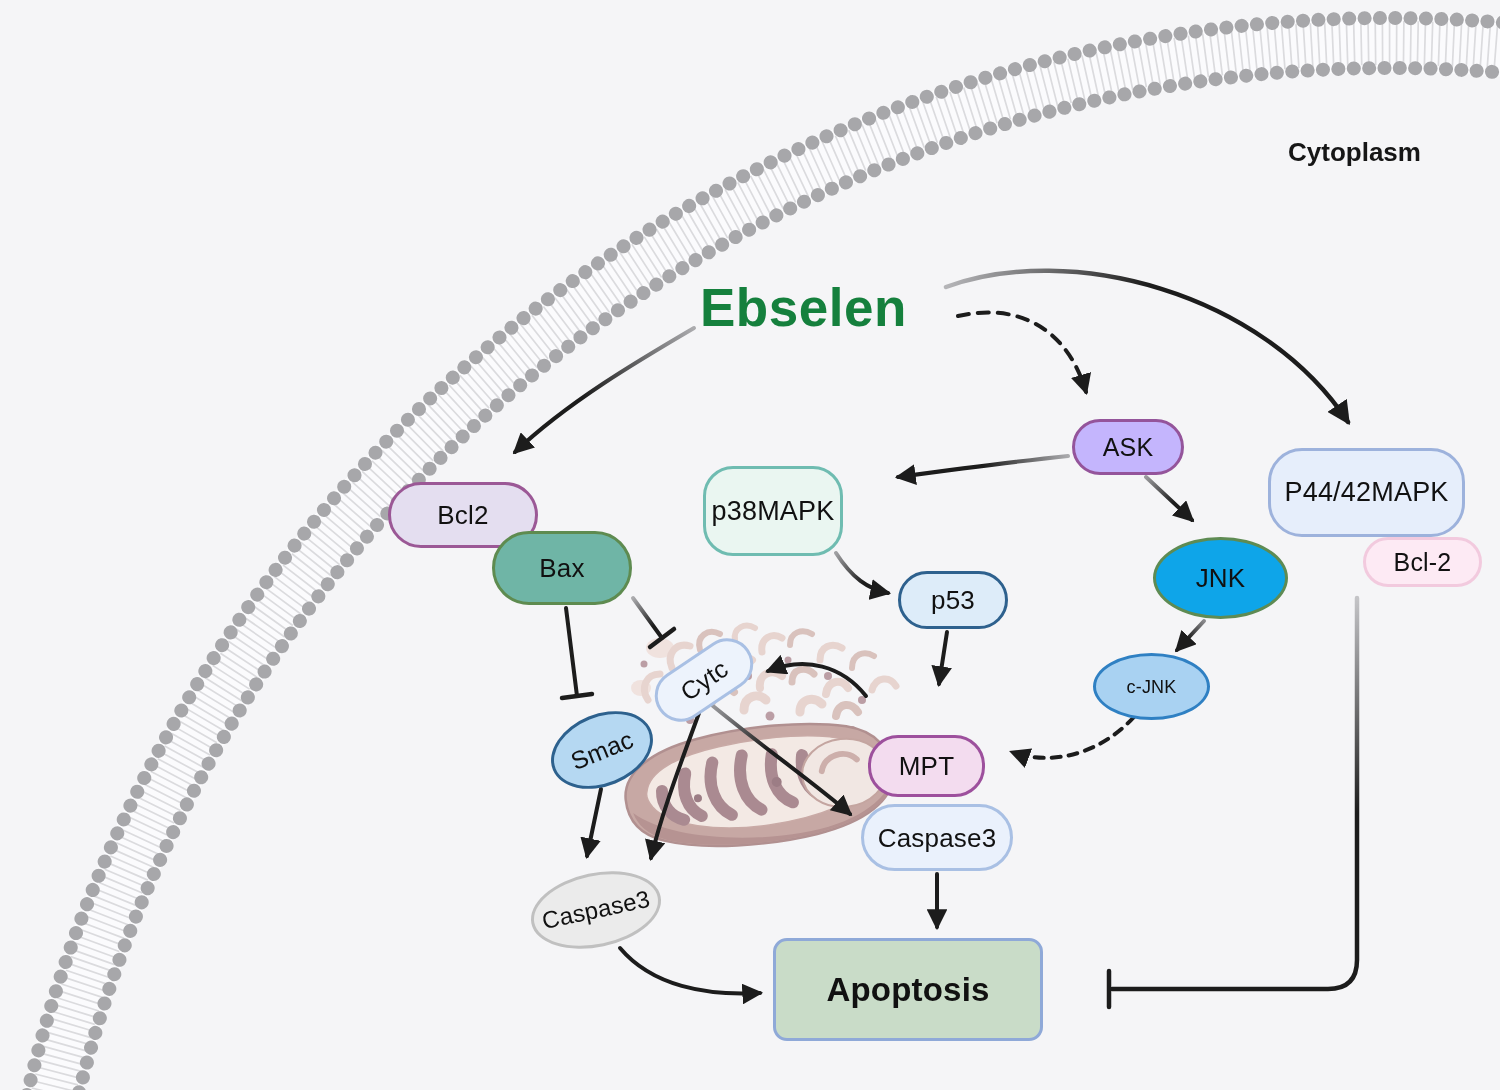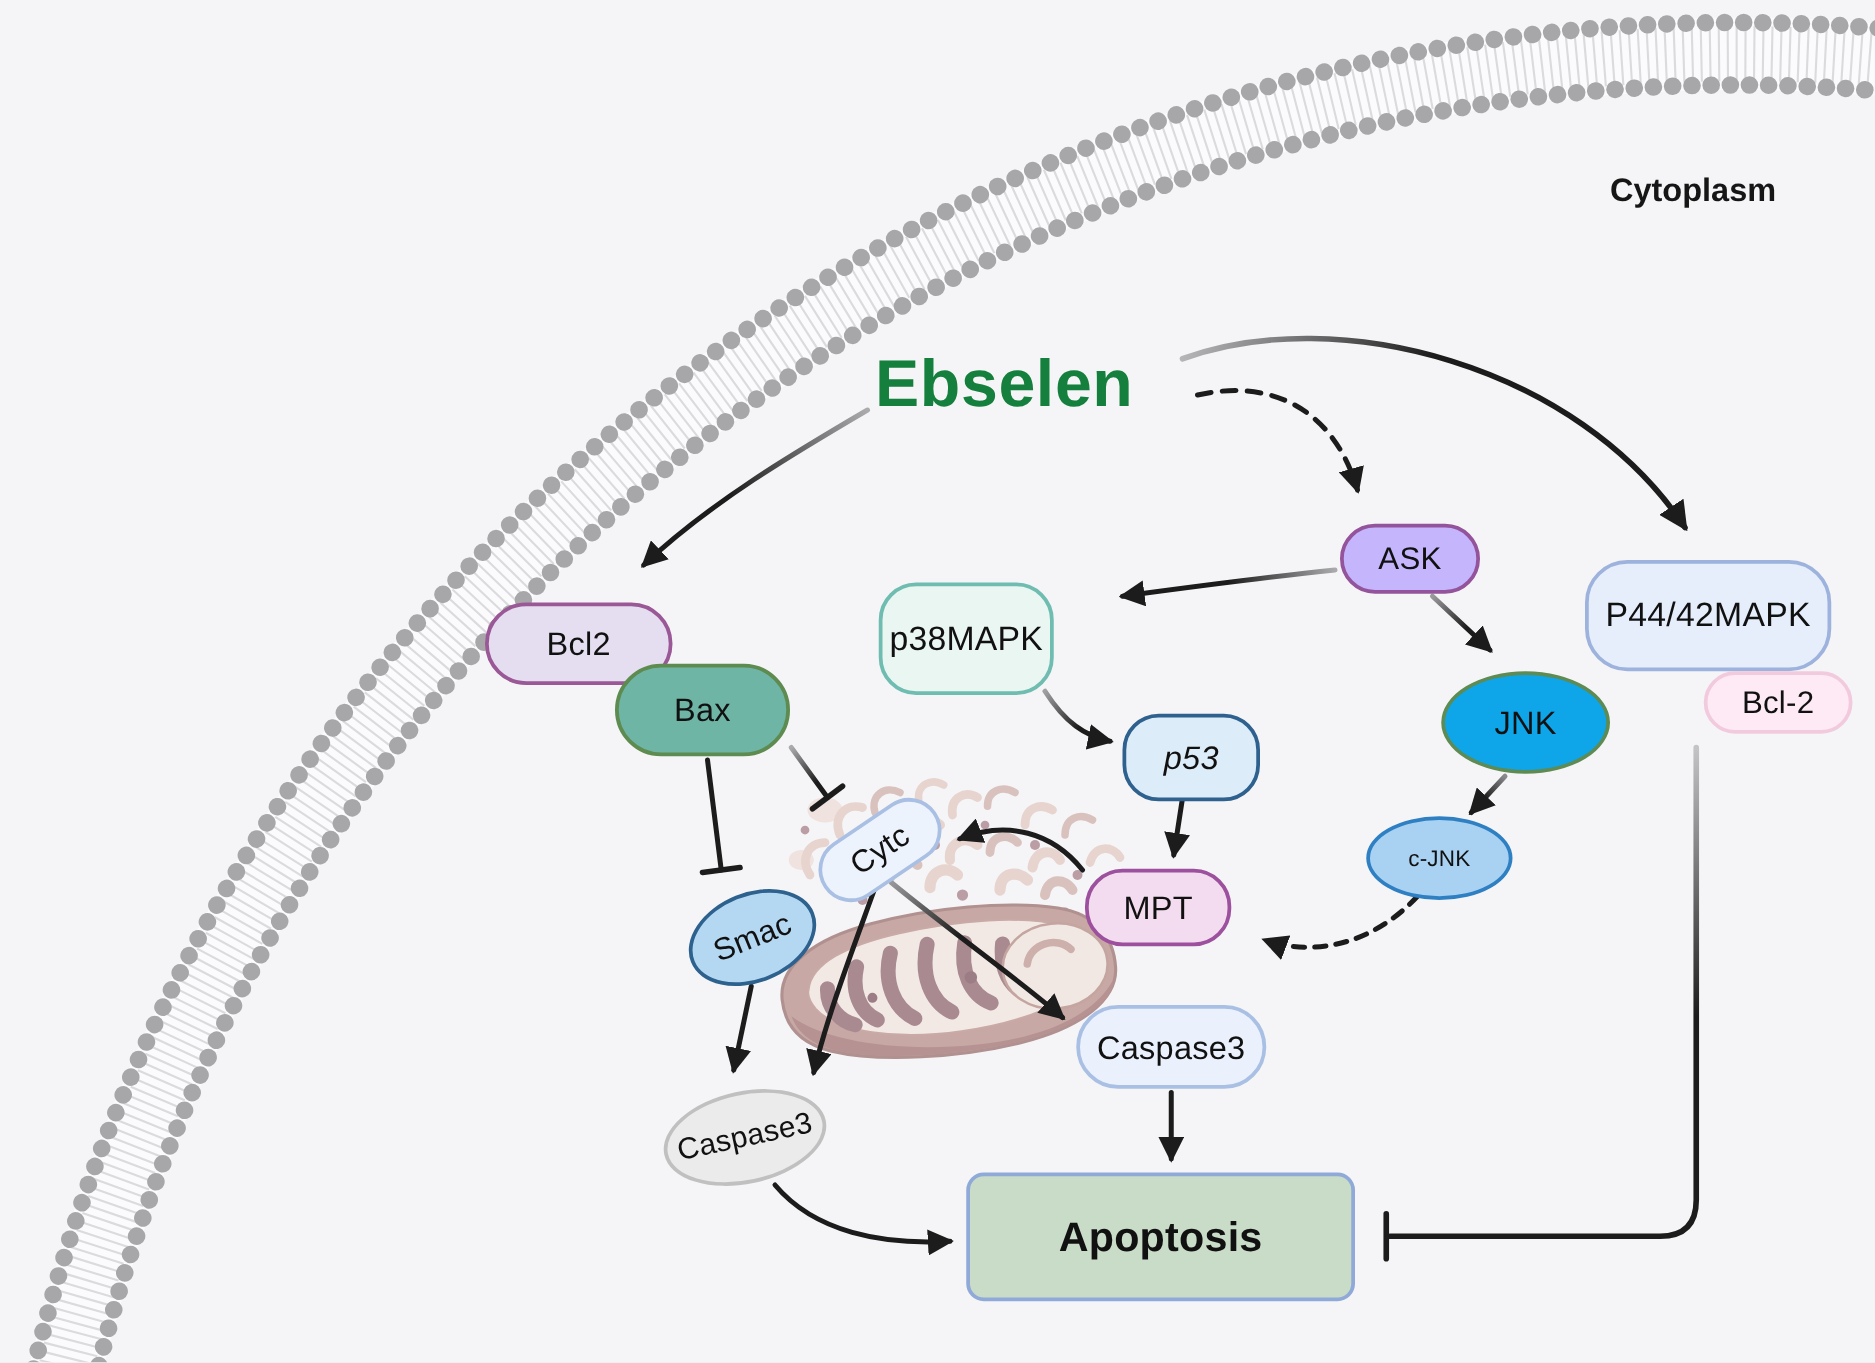--- a/index.html
+++ b/index.html
@@ -23,31 +23,31 @@
     color:#15803d;z-index:6;
   }
   .region{
     position:absolute;font-weight:bold;font-size:26px;color:#161616;z-index:6;
   }
   
   .n-ask{left:1072px;top:419px;width:112px;height:56px;border-width:3.5px;font-size:25px;}
   .n-p38{left:703px;top:466px;width:140px;height:90px;border-radius:30px;font-size:27px;}
   .n-bcl2{left:388px;top:482px;width:150px;height:66px;border-width:3.5px;text-align:right;}
   .n-bax{left:492px;top:531px;width:140px;height:74px;border-width:3.5px;}
-  .n-p53{left:898px;top:571px;width:110px;height:70px;border-radius:29px;border-width:3.5px;font-style:italic;}
+  .n-p53{left:898px;top:571px;width:110px;height:58px;border-radius:29px;border-width:3.5px;}
   .n-jnk{left:1153px;top:537px;width:135px;height:82px;border-width:3.5px;}
   .n-p4442{left:1268px;top:448px;width:197px;height:89px;border-radius:34px;border-width:3.5px;font-size:27px;}
   .n-bcl2r{left:1363px;top:537px;width:119px;height:50px;font-size:25px;}
   .n-cjnk{left:1093px;top:653px;width:117px;height:67px;border-width:3.5px;font-size:18px;}
   .n-mpt{left:868px;top:695px;width:117px;height:62px;border-radius:30px;border-width:3.5px;}
   .n-cytc{left:650px;top:654px;width:108px;height:52px;transform:rotate(-34deg);font-size:25px;}
   .n-smac{left:549px;top:714px;width:106px;height:72px;transform:rotate(-22deg);border-width:3.5px;font-size:25px;}
   .n-casp3l{left:530px;top:873px;width:132px;height:74px;transform:rotate(-12deg);font-size:24px;}
   .n-casp3r{left:861px;top:804px;width:152px;height:67px;}
-  .n-apop{left:773px;top:938px;width:311px;height:103px;border-radius:14px;border-width:3.5px;
+  .n-apop{left:773px;top:938px;width:270px;height:103px;border-radius:14px;border-width:3.5px;
           font-size:33px;font-weight:bold;}
   .t-ebselen{left:700px;top:277px;}
   .t-cyto{left:1288px;top:137px;}
 </style>
 </head>
 <body>
 
 <div id="stage">
 
   <svg id="scene" viewBox="0 0 1500 1090" aria-hidden="true">
@@ -211,21 +211,21 @@
   </div>
   <div class="node n-p4442" style="background: rgb(230, 238, 251); border-color: rgb(157, 178, 220);">
     <span>P44/42MAPK</span>
   </div>
   <div class="node pill n-bcl2r" style="background: rgb(253, 234, 244); border-color: rgb(242, 202, 222);">
     <span>Bcl-2</span>
   </div>
   <div class="node ellipse n-cjnk" style="background: rgb(169, 210, 242); border-color: rgb(47, 128, 195);">
     <span>c-JNK</span>
   </div>
-  <div class="node n-mpt" style="background: rgb(243, 220, 239); border-color: rgb(157, 80, 157);">
+  <div class="node n-mpt" style="background: rgb(243, 220, 239); border-color: rgb(157, 80, 157); margin-top: 40px;">
     <span>MPT</span>
   </div>
   <div class="node pill n-cytc" style="background: rgb(237, 243, 252); border-color: rgb(169, 192, 228);">
     <span>Cytc</span>
   </div>
   <div class="node ellipse n-smac" style="background: rgb(181, 216, 242); border-color: rgb(45, 97, 142);">
     <span>Smac</span>
   </div>
   <div class="node ellipse n-casp3l" style="background: rgb(235, 235, 235); border-color: rgb(192, 192, 192);">
     <span>Caspase3</span>

